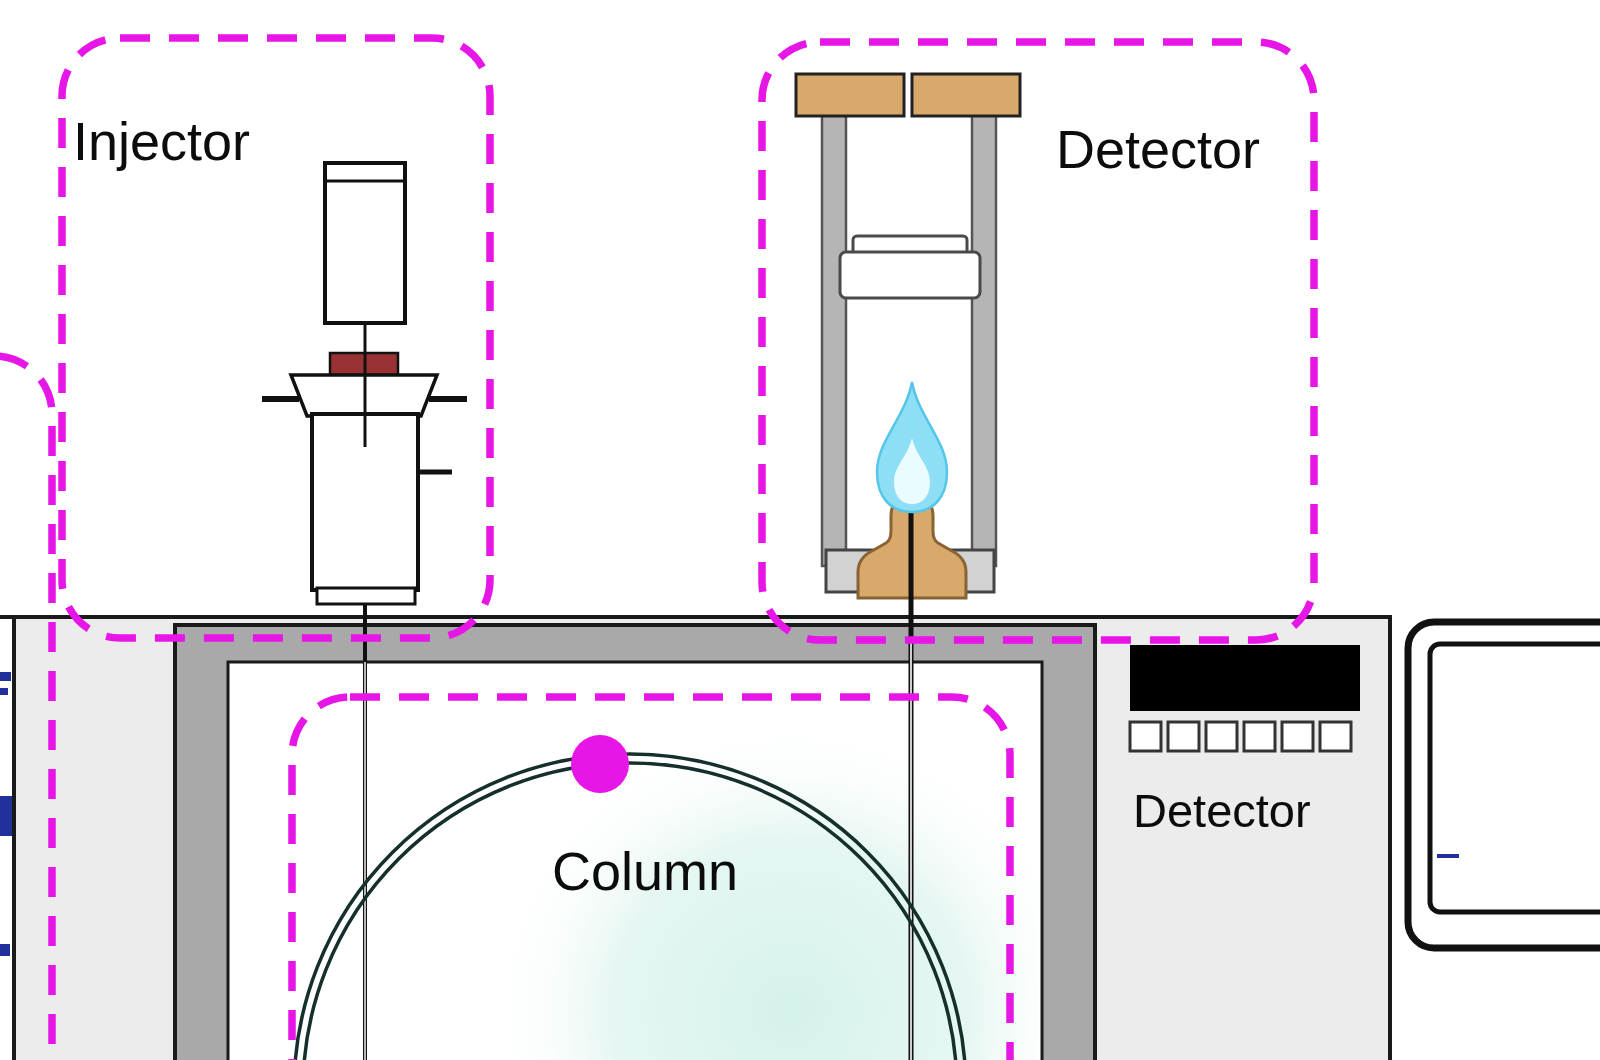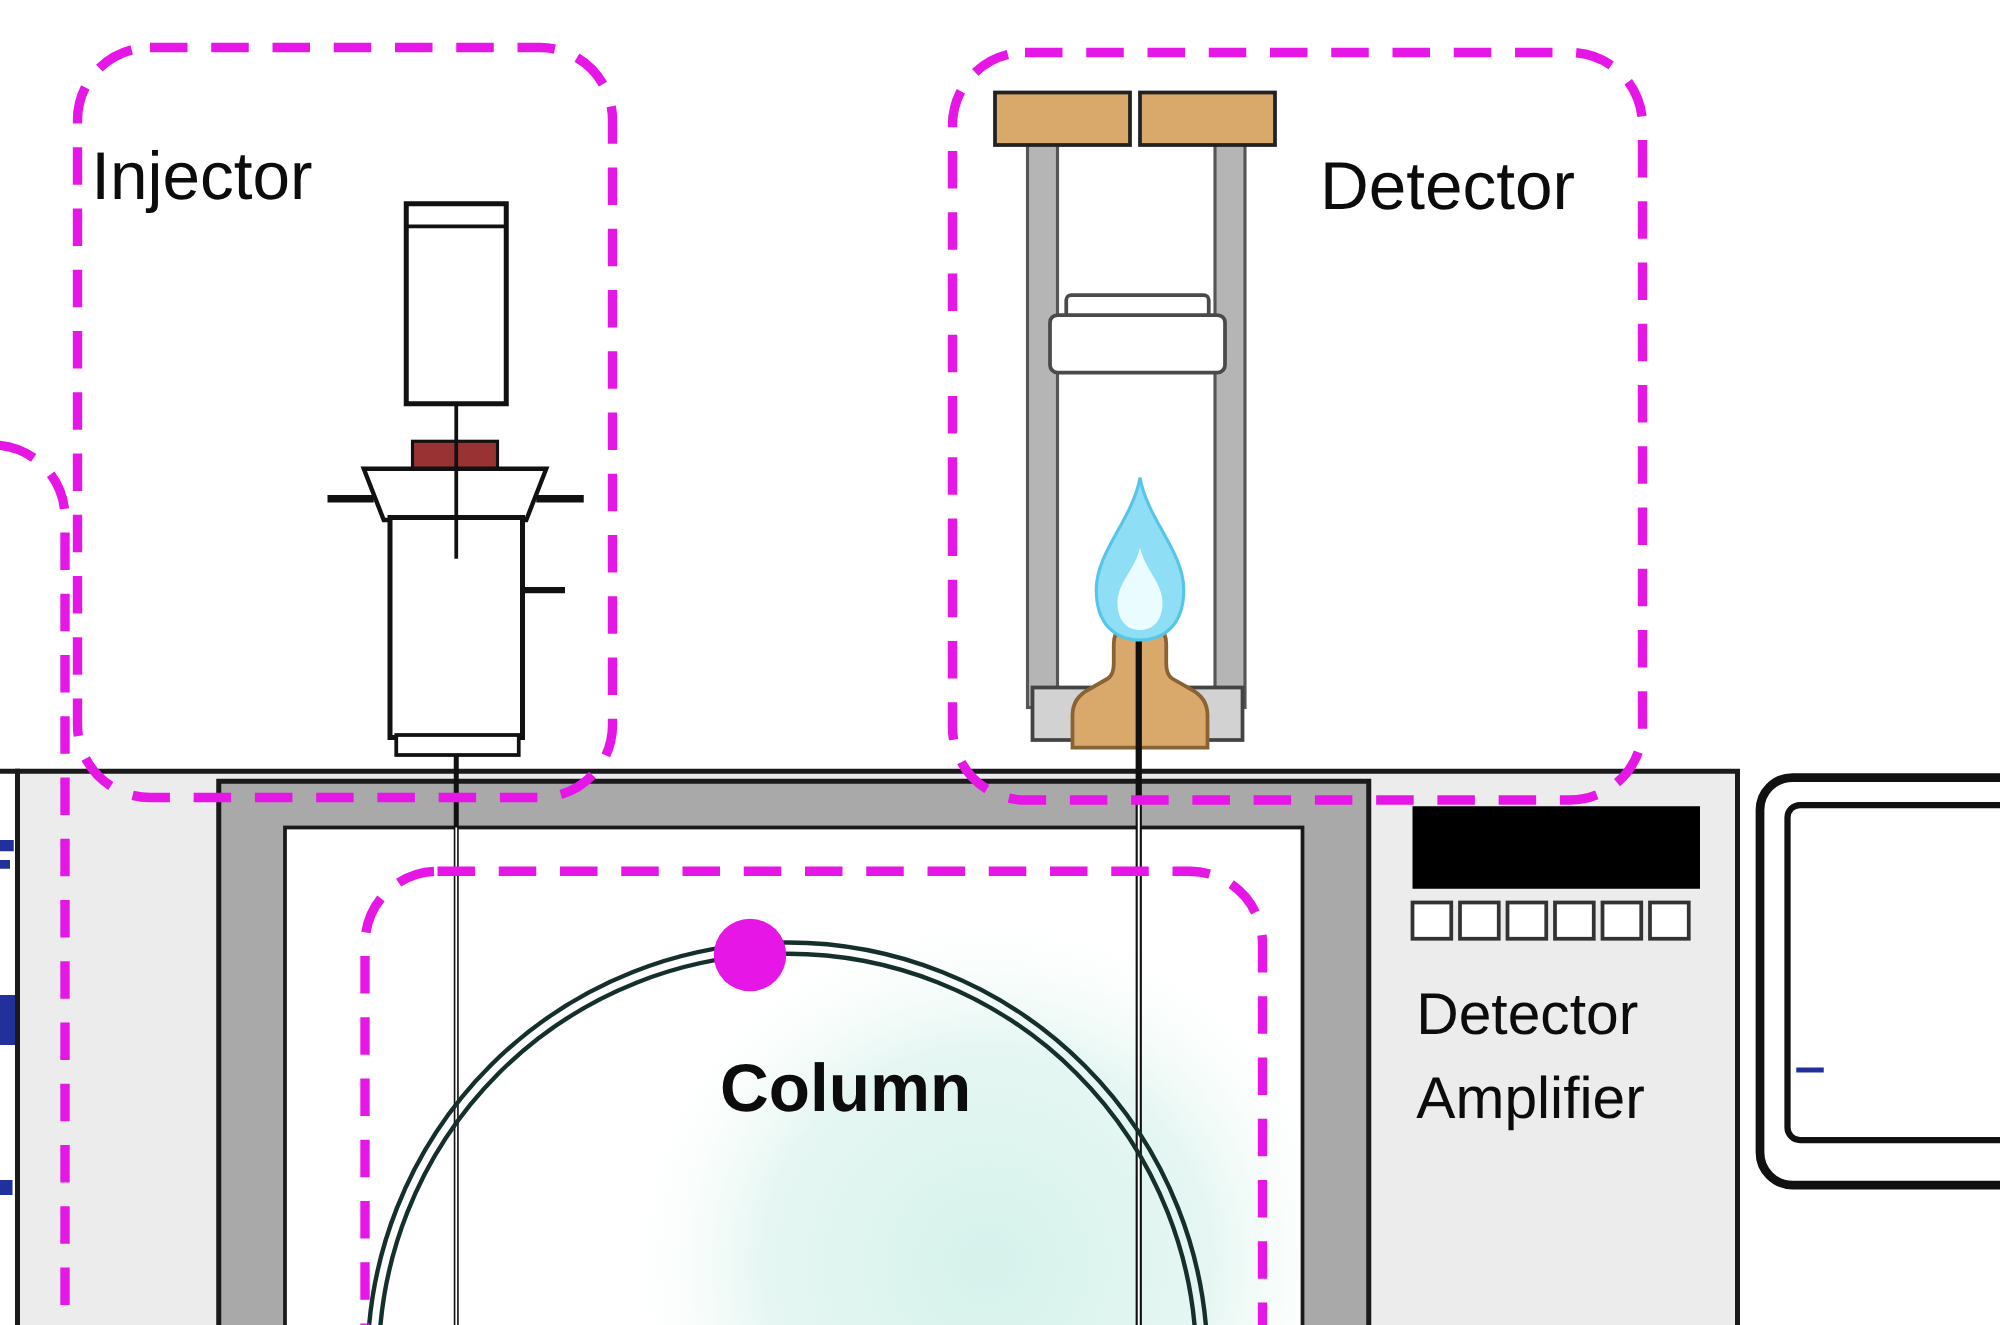--- a/index.html
+++ b/index.html
@@ -112,18 +112,17 @@
     <g>
       <rect class="dash" x="62" y="38" width="428" height="600" rx="58"></rect>
       <rect class="dash" x="762" y="42" width="552" height="598" rx="58"></rect>
       <rect class="dash" x="292" y="697" width="718" height="500" rx="58"></rect>
       <rect class="dash" x="-500" y="356" width="552" height="840" rx="58"></rect>
     </g>
   </svg>
 
   <div class="label label-xl" style="left:73px;top:110px;">Injector</div>
   <div class="label label-xl" style="left:1056px;top:118px;">Detector</div>
-  <div class="label label-xl" style="left:576px;top:840px;font-weight:bold;">Column</div>
+  <div class="label label-xl" style="left:552px;top:840px;">Column</div>
   <div class="label label-lg" style="left:1133px;top:778px;">
     <div>Detector</div>
-    <div>Amplifier</div>
   </div>
 </div>
 
 </body></html>

